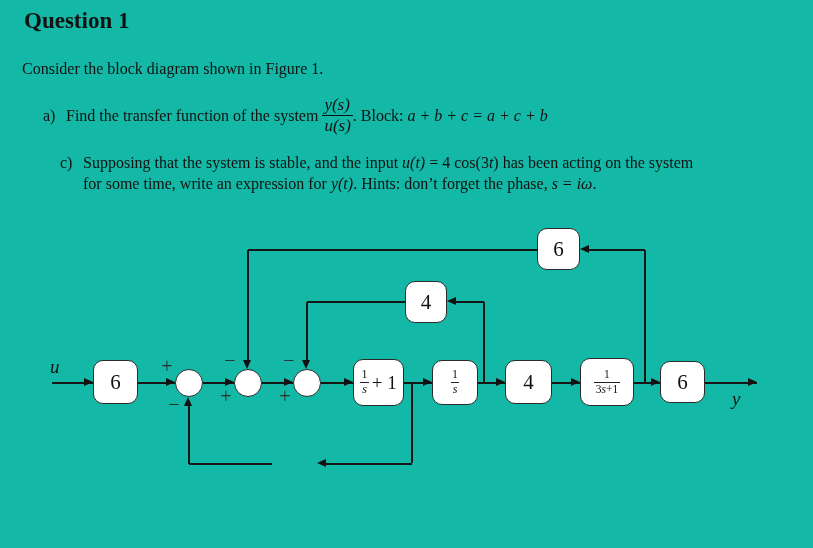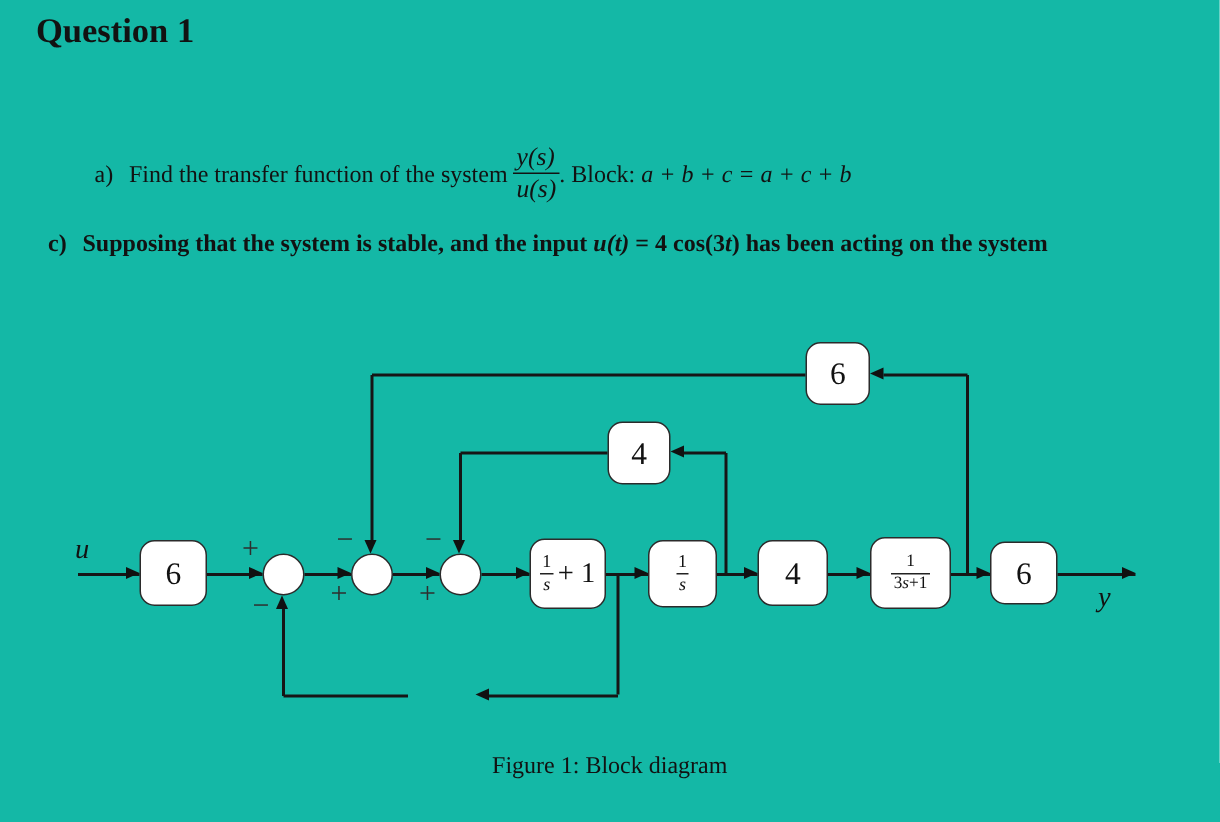--- a/index.html
+++ b/index.html
@@ -34,26 +34,28 @@
   .bfrac .bden{display:block;border-top:1px solid #222;padding:0 2px;}
   .suffix{font-size:19px;margin-left:3px;}
   .caption{left:0;top:502px;width:813px;text-align:center;font-size:16px;}
 </style>
 </head>
 <body>
 
 <div class="page">
 
   <div class="abs heading">Question 1</div>
+  <div class="abs intro">Consider the block diagram shown in Figure 1.</div>
 
-  <div class="abs qitem" style="left:43px;top:95px;margin-left:20px;"><span class="ilabel">a)</span><span>Find the transfer function of the system </span><span class="ifrac"><span class="inum mi">y(s)</span><span class="iden mi">u(s)</span></span><span>. Block: </span><span class="mi">a + b + c = a + c + b</span></div>
+  <div class="abs qitem" style="left:43px;top:95px;"><span class="ilabel">a)</span><span>Find the transfer function of the system </span><span class="ifrac"><span class="inum mi">y(s)</span><span class="iden mi">u(s)</span></span><span>. Block: </span><span class="mi">a + b + c = a + c + b</span></div>
 
 
-  <div class="abs qitem" style="left:32px;top:152px;line-height:21px;font-weight:bold;">
+  <div class="abs qitem" style="left:60px;top:152px;line-height:21px;">
     <div><span class="ilabel">c)</span><span>Supposing that the system is stable, and the input </span><span class="mi">u(t)</span><span> = 4 cos(3</span><span class="mi">t</span><span>) has been acting on the system</span></div>
+    <div style="margin-left:23px;"><span>for some time, write an expression for </span><span class="mi">y(t)</span><span>. Hints: don’t forget the phase, </span><span class="mi">s = iω</span><span>.</span></div>
   </div>
 
   <div class="abs" style="left:0;top:0;width:813px;height:548px;">
 
     <div class="iolabel" style="left:50px;top:356px;">u</div>
     <div class="iolabel" style="left:732px;top:388px;">y</div>
 
     <div class="hw" style="left:52px;top:382px;width:41px;"></div>
     <div class="ar r" style="left:84px;top:378px;"></div>
     <div class="hw" style="left:138px;top:382px;width:37px;"></div>
@@ -131,16 +133,15 @@
           <span class="bnum">1</span>
           <span class="bden"><span>3</span><span class="mi">s</span><span>+1</span></span>
         </span>
       </div>
 
     <div class="blk" style="left:660px;top:361px;width:45px;height:42px;">6</div>
 
     <div class="blk" style="left:537px;top:228px;width:43px;height:42px;">6</div>
     <div class="blk" style="left:405px;top:281px;width:42px;height:42px;">4</div>
 
-    <div class="abs caption">Figure 1: Block diagram</div>
   </div>
 
 </div>
 
 </body></html>

